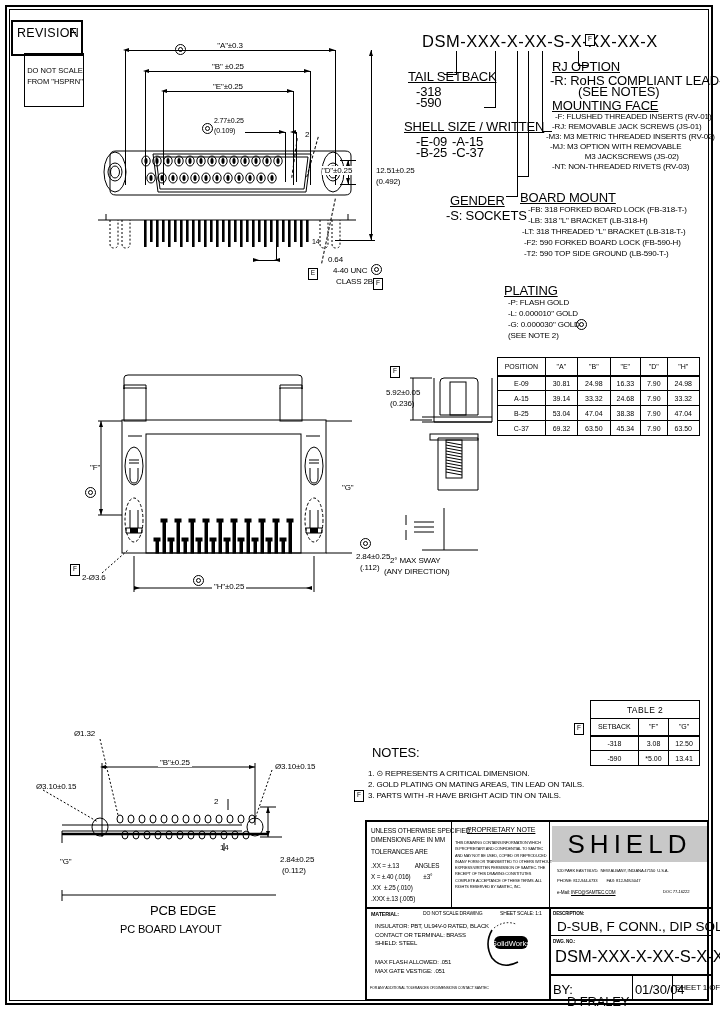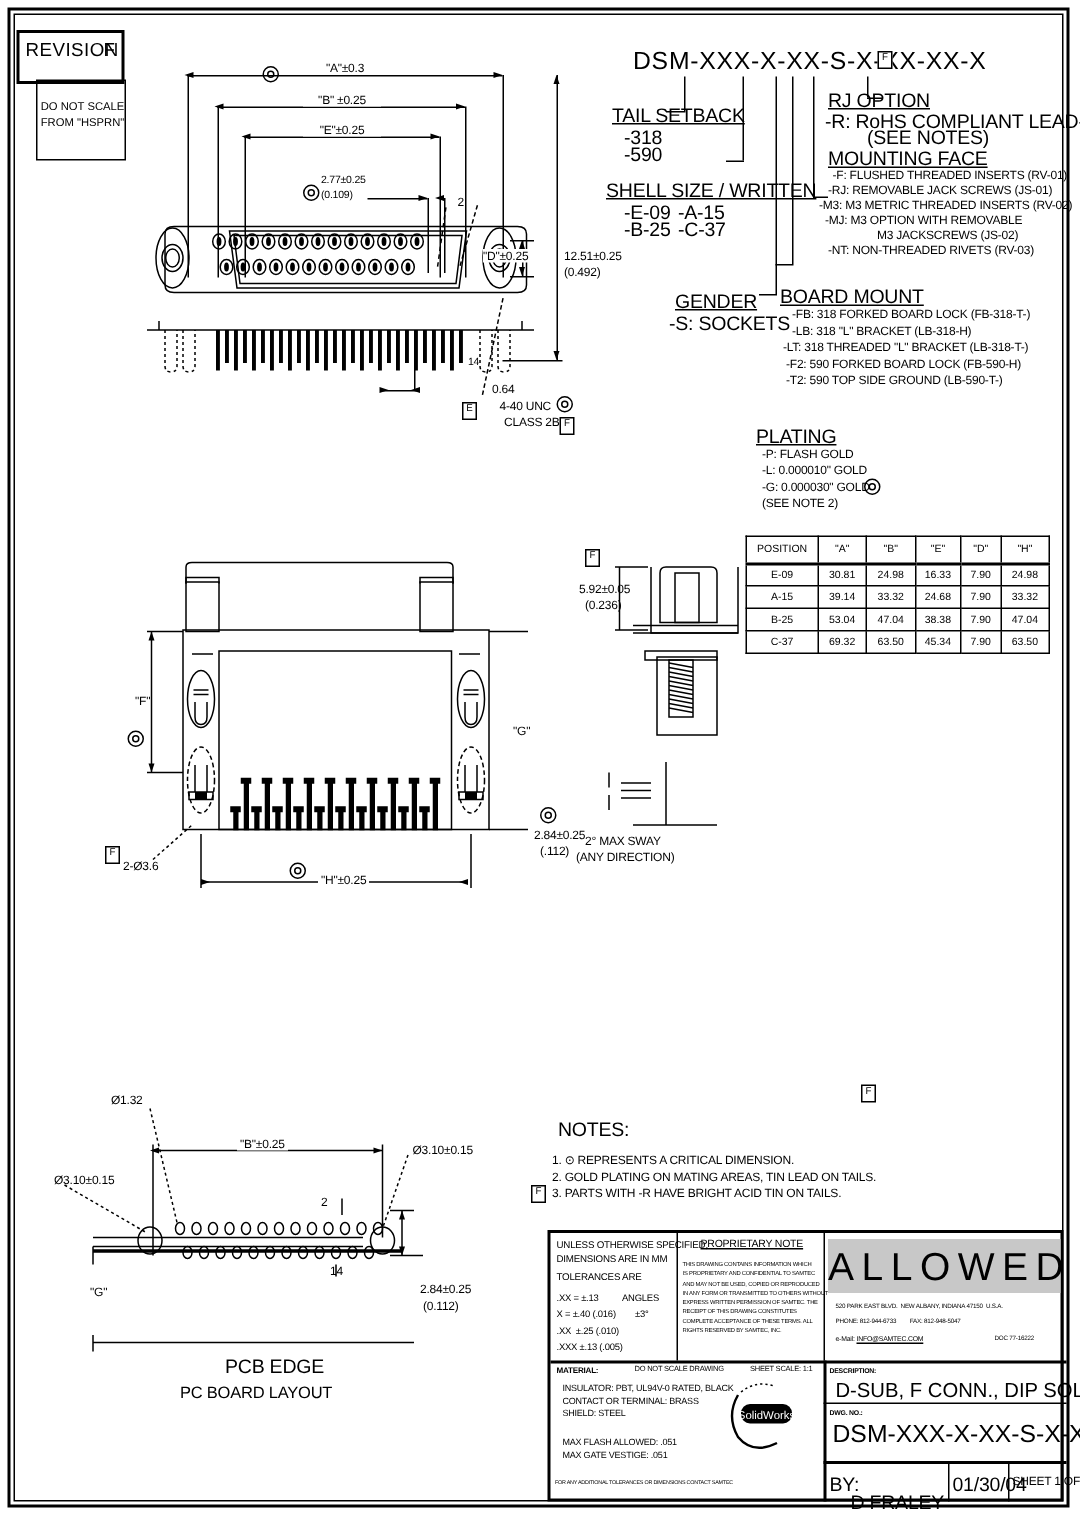--- a/index.html
+++ b/index.html
@@ -509,20 +509,42 @@
       <line x1="28" y1="60" x2="50" y2="60" stroke="#000"></line>
       <line x1="31" y1="18" x2="31" y2="60" stroke="#000"></line>
     </svg>
     <div class="flag" style="left:8px;top:6px;">F</div>
     <div class="txt t8" style="left:4px;top:28px;">5.92±0.05</div>
     <div class="txt t8" style="left:8px;top:39px;">(0.236)</div>
     <div class="txt t8" style="left:8px;top:196px;">2° MAX SWAY</div>
     <div class="txt t8" style="left:2px;top:207px;">(ANY DIRECTION)</div>
   </div>
 
+  <table class="dwg" id="table2" style="left:590px;top:700px;width:110px;">
+    <tbody>
+        <tr>
+          <td colspan="3" class="hdr" style="height:15px;">TABLE 2</td>
+        </tr>
+    <tr style="height:17px;">
+      <td style="width:48px;">SETBACK</td>
+      <td style="width:30px;">"F"</td>
+      <td style="width:30px;">"G"</td>
+    </tr>
+    <tr class="thick-top" style="height:15px;">
+      <td>-318</td>
+      <td>3.08</td>
+      <td>12.50</td>
+    </tr>
+    <tr style="height:15px;">
+      <td>-590</td>
+      <td>*5.00</td>
+      <td>13.41</td>
+    </tr>
+  </tbody>
+    </table>
   <div class="flag" style="left:574px;top:723px;">F</div>
 
   <div class="abs" style="left:10px;top:725px;width:345px;height:215px;">
     <svg width="345" height="215" viewBox="0 0 345 215">
 
       <line x1="92" y1="42" x2="245" y2="42" stroke="#000"></line>
       <line x1="92" y1="38" x2="92" y2="112" stroke="#000"></line>
       <line x1="245" y1="38" x2="245" y2="100" stroke="#000"></line>
 
       <line x1="90" y1="14" x2="108" y2="90" stroke="#000" stroke-dasharray="2,2"></line>
@@ -625,21 +647,21 @@
     <div class="txt ul" style="left:100px;top:4px;font-size:7px;">PROPRIETARY NOTE</div>
     <div class="txt" style="left:88px;top:18px;font-size:3.9px;line-height:1.6;">THIS DRAWING CONTAINS INFORMATION WHICH
 IS PROPRIETARY AND CONFIDENTIAL TO SAMTEC
 AND MAY NOT BE USED, COPIED OR REPRODUCED
 IN ANY FORM OR TRANSMITTED TO OTHERS WITHOUT
 EXPRESS WRITTEN PERMISSION OF SAMTEC. THE
 RECEIPT OF THIS DRAWING CONSTITUTES
 COMPLETE ACCEPTANCE OF THESE TERMS. ALL
 RIGHTS RESERVED BY SAMTEC, INC.</div>
 
-    <div id="samtec-logo">ALLOWED</div>
+    <div id="samtec-logo">SHIELD</div>
     <div class="txt" style="left:190px;top:47px;font-size:4.2px;">520 PARK EAST BLVD.  NEW ALBANY, INDIANA 47150  U.S.A.</div>
     <div class="txt" style="left:190px;top:57px;font-size:4.2px;">PHONE: 812-944-6733         FAX: 812-948-5047</div>
     <div class="txt" style="left:190px;top:68px;font-size:4.6px;">e-Mail:</div>
     <div class="txt ul" style="left:204px;top:68px;font-size:4.6px;">INFO@SAMTEC.COM</div>
     <div class="txt" style="left:296px;top:68px;font-size:4.2px;">DOC 77-16222</div>
 
     <div class="txt bold" style="left:4px;top:89px;font-size:5.4px;">MATERIAL:</div>
     <div class="txt" style="left:56px;top:89px;font-size:5px;">DO NOT SCALE DRAWING</div>
     <div class="txt" style="left:133px;top:89px;font-size:5px;">SHEET SCALE: 1:1</div>
     <div class="txt" style="left:8px;top:100px;font-size:6px;line-height:1.45;">INSULATOR: PBT, UL94V-0 RATED, BLACK

